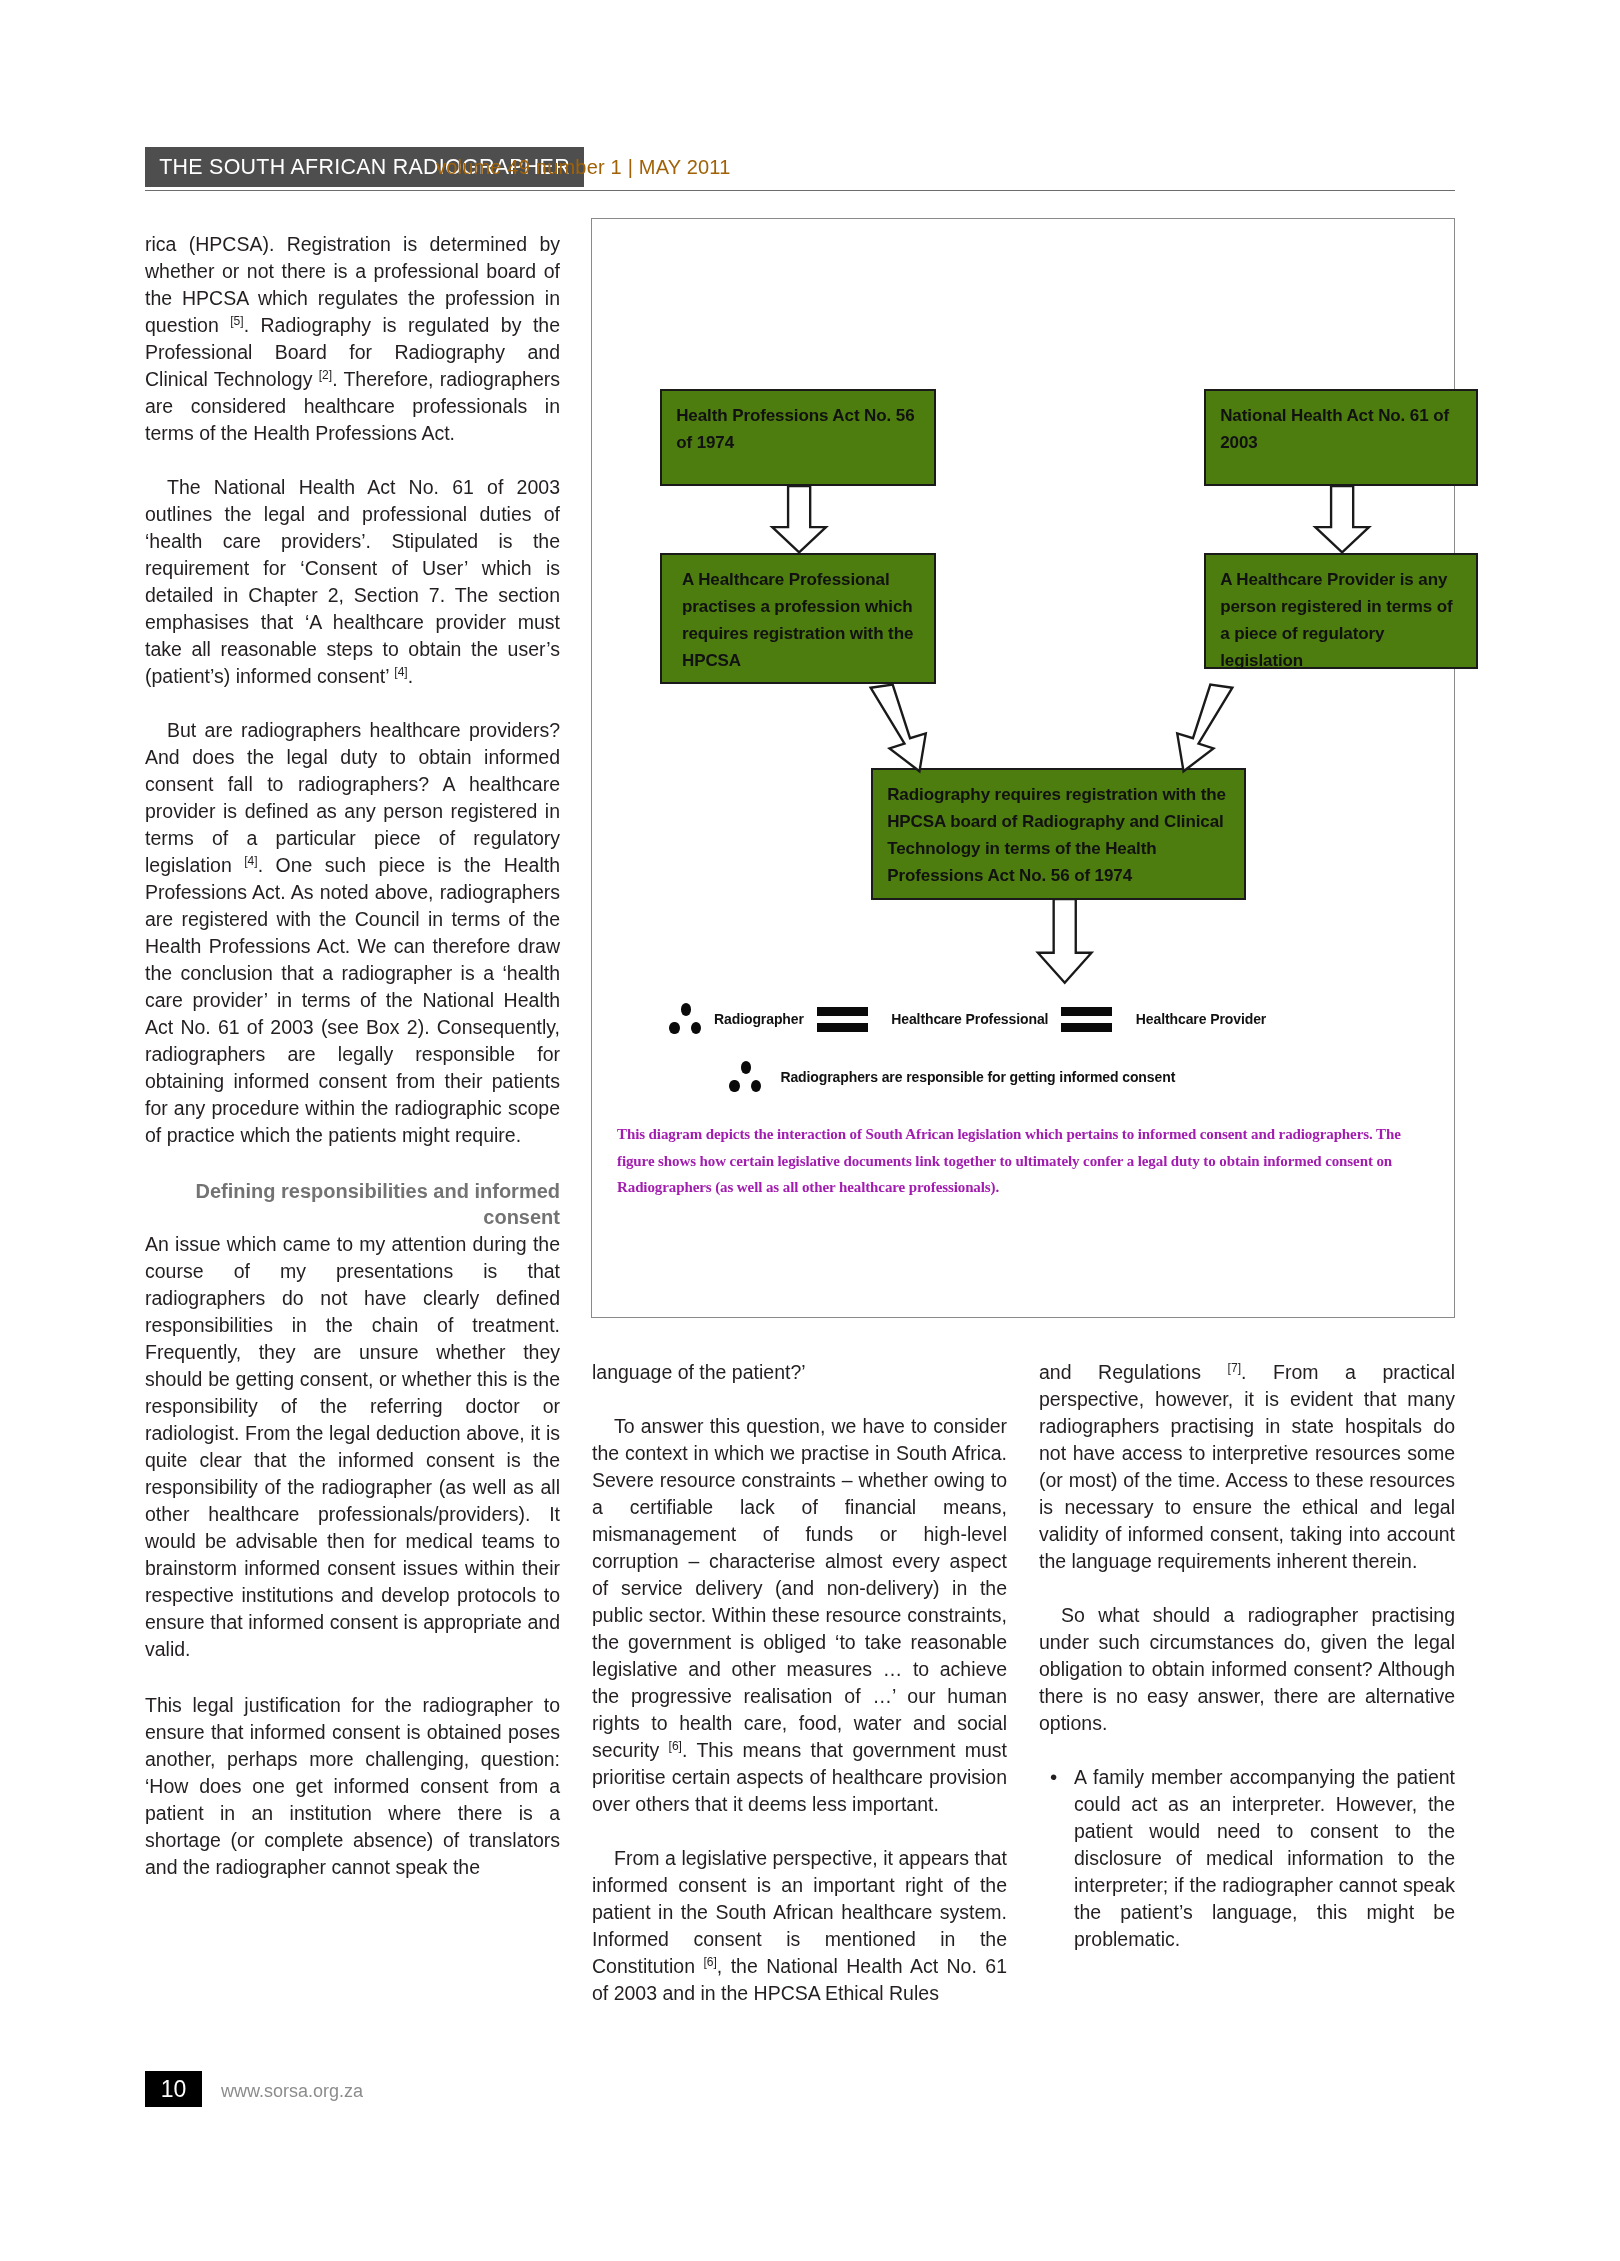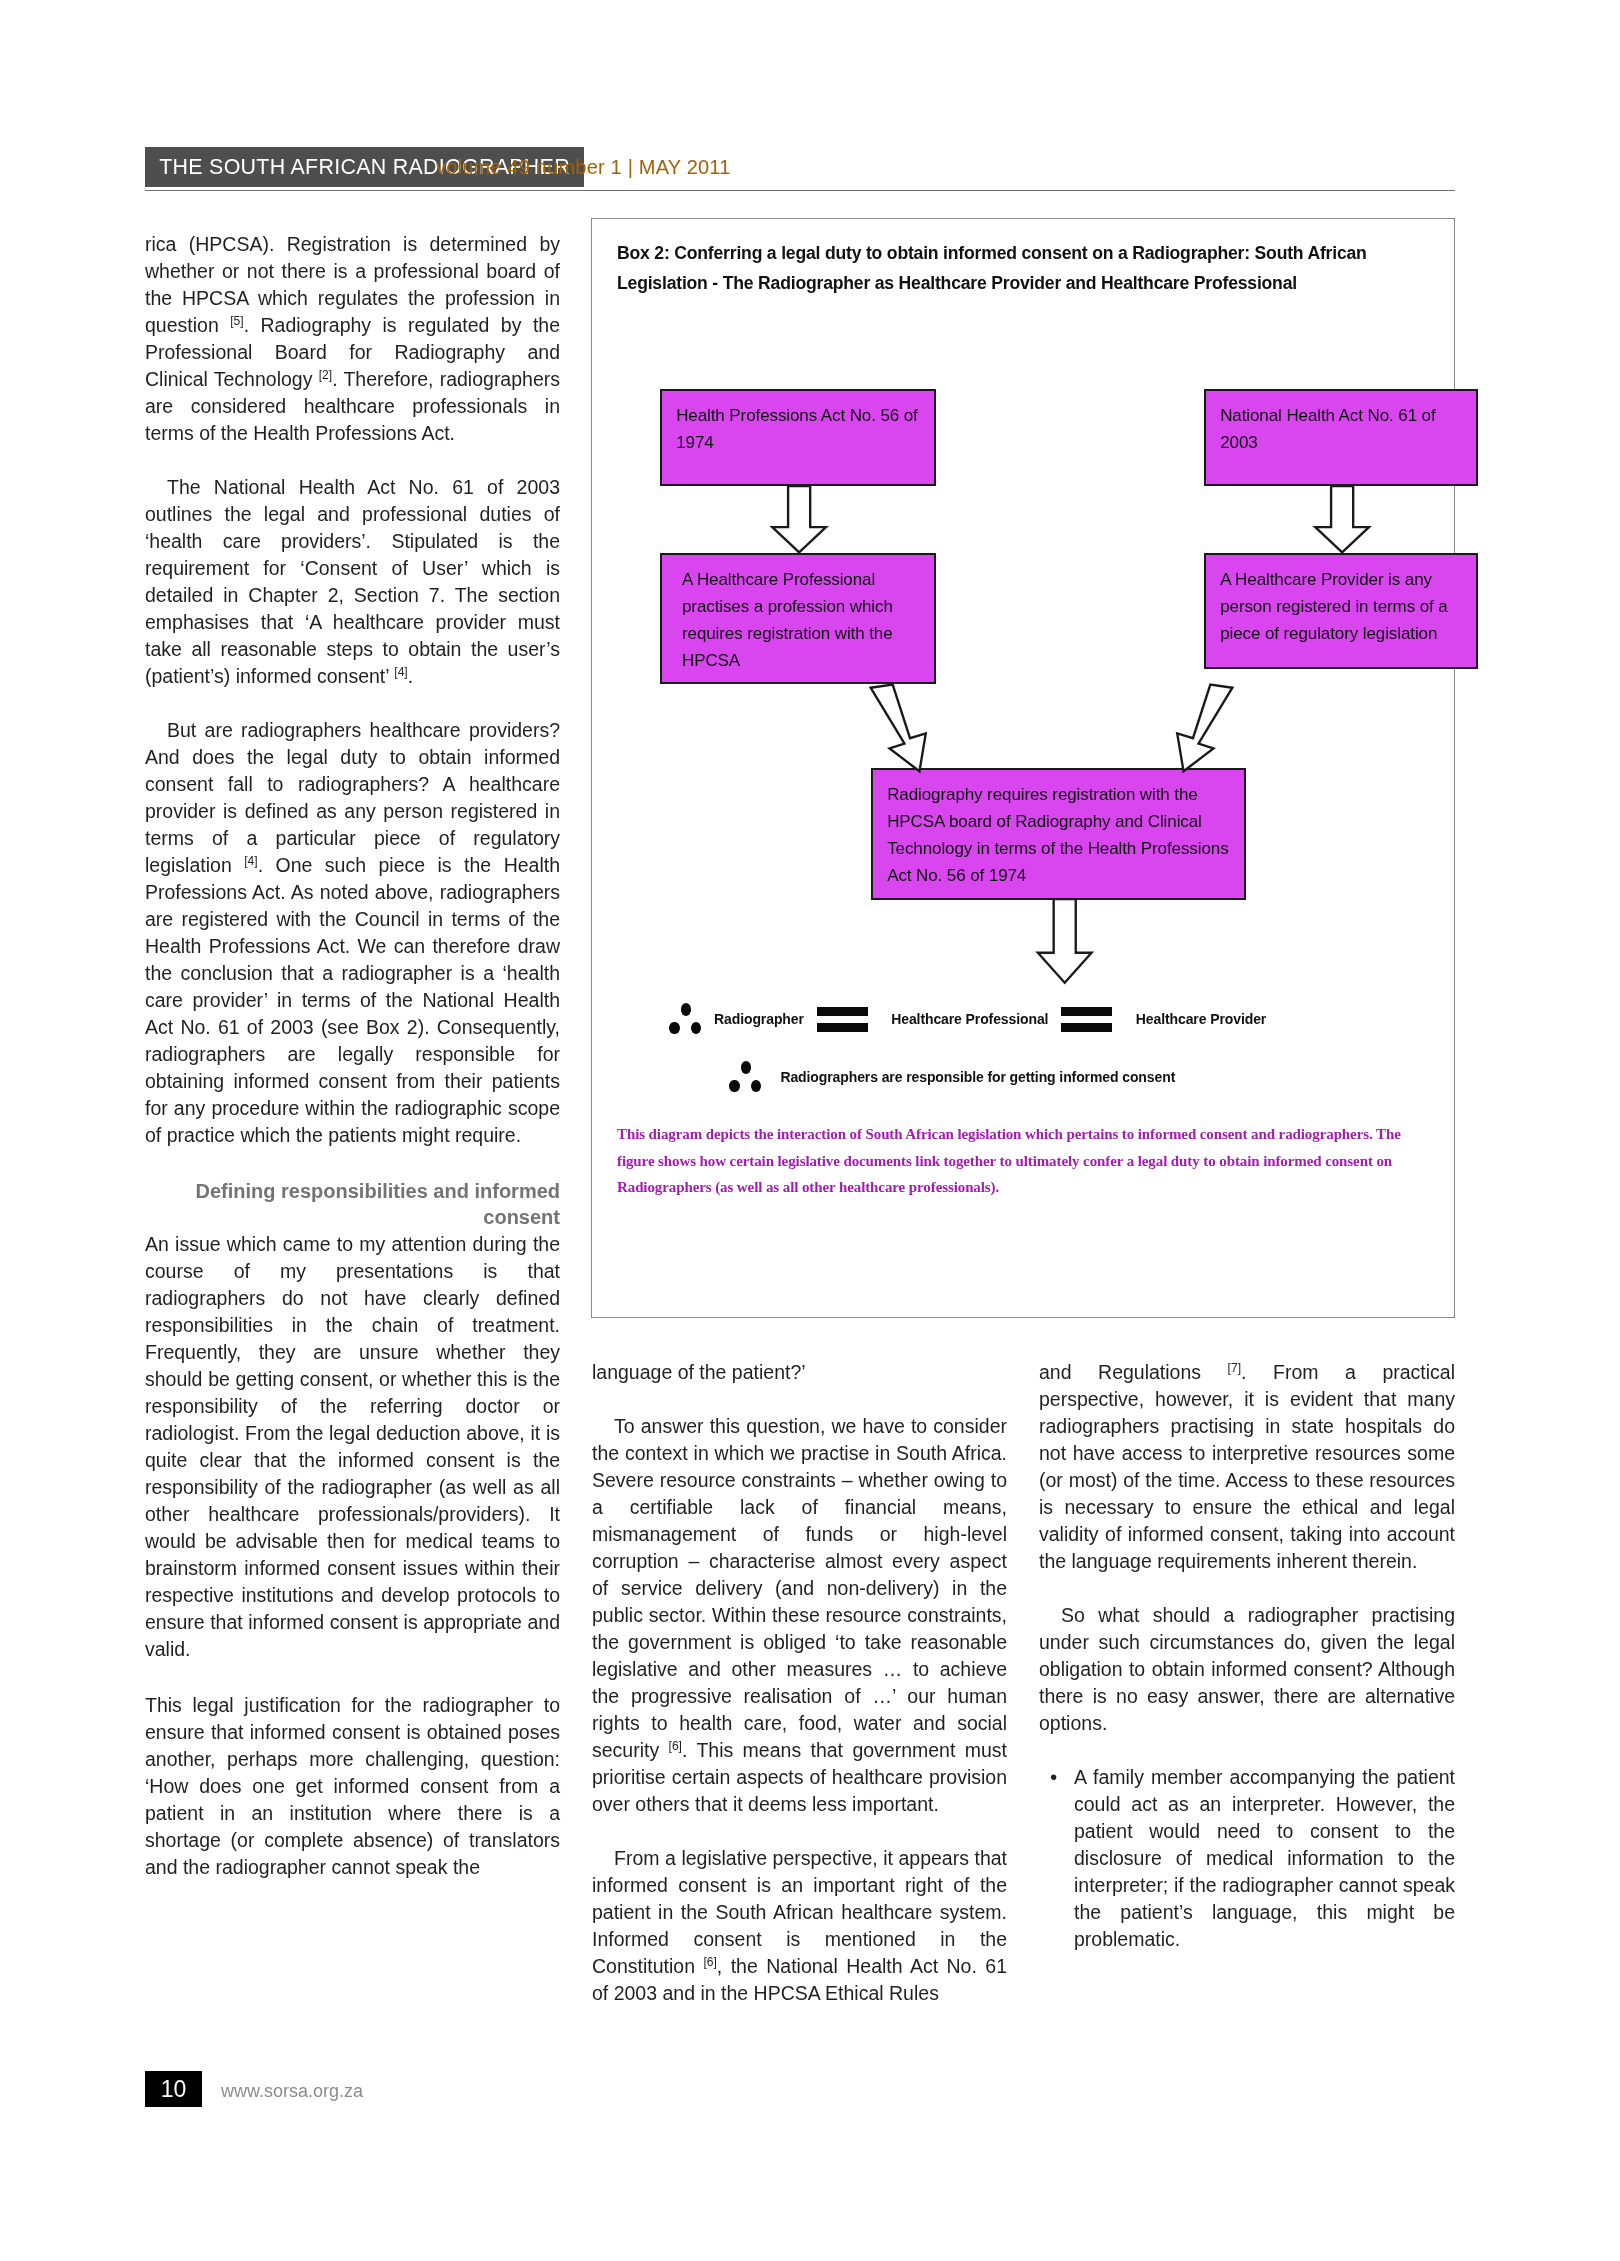--- a/index.html
+++ b/index.html
@@ -109,25 +109,25 @@
     font-size: 17.6px;
     font-weight: bold;
     line-height: 30px;
     color: #111;
     letter-spacing: -0.2px;
   }
 
   .nodebox {
     position: absolute;
     border: 2px solid #1a1a1a;
-    background: #d946ef;
+    background: #4d7c0f;
     font-size: 17px;
     line-height: 27px;
     color: #111;
-    font-weight: 400;
+    font-weight: 700;
     padding: 11px 12.7px 0 14.2px;
     letter-spacing: -0.1px;
   }
   #node-hpa  { left: 68px;  top: 170px; width: 276px; height: 97px; }
   #node-nha  { left: 612px; top: 170px; width: 274px; height: 97px; }
   #node-prof { left: 68px;  top: 334px; width: 276px; height: 131px; padding-left: 20px; }
   #node-prov { left: 612px; top: 334px; width: 274px; height: 116px; }
   #node-rad  { left: 279px; top: 549px; width: 375px; height: 132px; }
 
   .arrow-svg { position: absolute; overflow: visible; }
@@ -253,21 +253,20 @@
   <div class="col" id="col-right">
     <p><span>and Regulations </span><sup>[7]</sup><span>. From a practical perspective, however, it is evident that many radiographers practising in state hospitals do not have access to interpretive resources some (or most) of the time. Access to these resources is necessary to ensure the ethical and legal validity of informed consent, taking into account the language requirements inherent therein.</span></p>
     <p class="indent">So what should a radiographer practising under such circumstances do, given the legal obligation to obtain informed consent? Although there is no easy answer, there are alternative options.</p>
     <ul class="bullet-list">
       <li>A family member accompanying the patient could act as an interpreter. However, the patient would need to consent to the disclosure of medical information to the interpreter; if the radiographer cannot speak the patient’s language, this might be problematic.</li>
     </ul>
   </div>
 
   <div class="box2">
 
-    <div class="box2-title">Box 2:  Conferring a legal duty to obtain informed consent on a Radiographer: South African Legislation - The Radiographer as Healthcare Provider and Healthcare Professional</div>
 
     <div class="nodebox" id="node-hpa">Health Professions Act No. 56 of 1974</div>
     <div class="nodebox" id="node-nha">National Health Act No. 61 of 2003</div>
     <div class="nodebox" id="node-prof">A Healthcare Professional practises a profession which requires registration with the HPCSA</div>
     <div class="nodebox" id="node-prov">A Healthcare Provider is any person registered in terms of a piece of regulatory legislation</div>
     <div class="nodebox" id="node-rad">Radiography requires registration with the HPCSA board of Radiography and Clinical Technology in terms of the Health Professions Act No. 56 of 1974</div>
 
     <svg class="arrow-svg" style="left:174px; top:267px;" width="71" height="68" viewBox="0 0 90 86">
       <polygon points="28,0 56,0 56,52 76,52 42,84 8,52 28,52" fill="#ffffff" stroke="#1a1a1a" stroke-width="3" stroke-linejoin="miter"></polygon>
     </svg>

